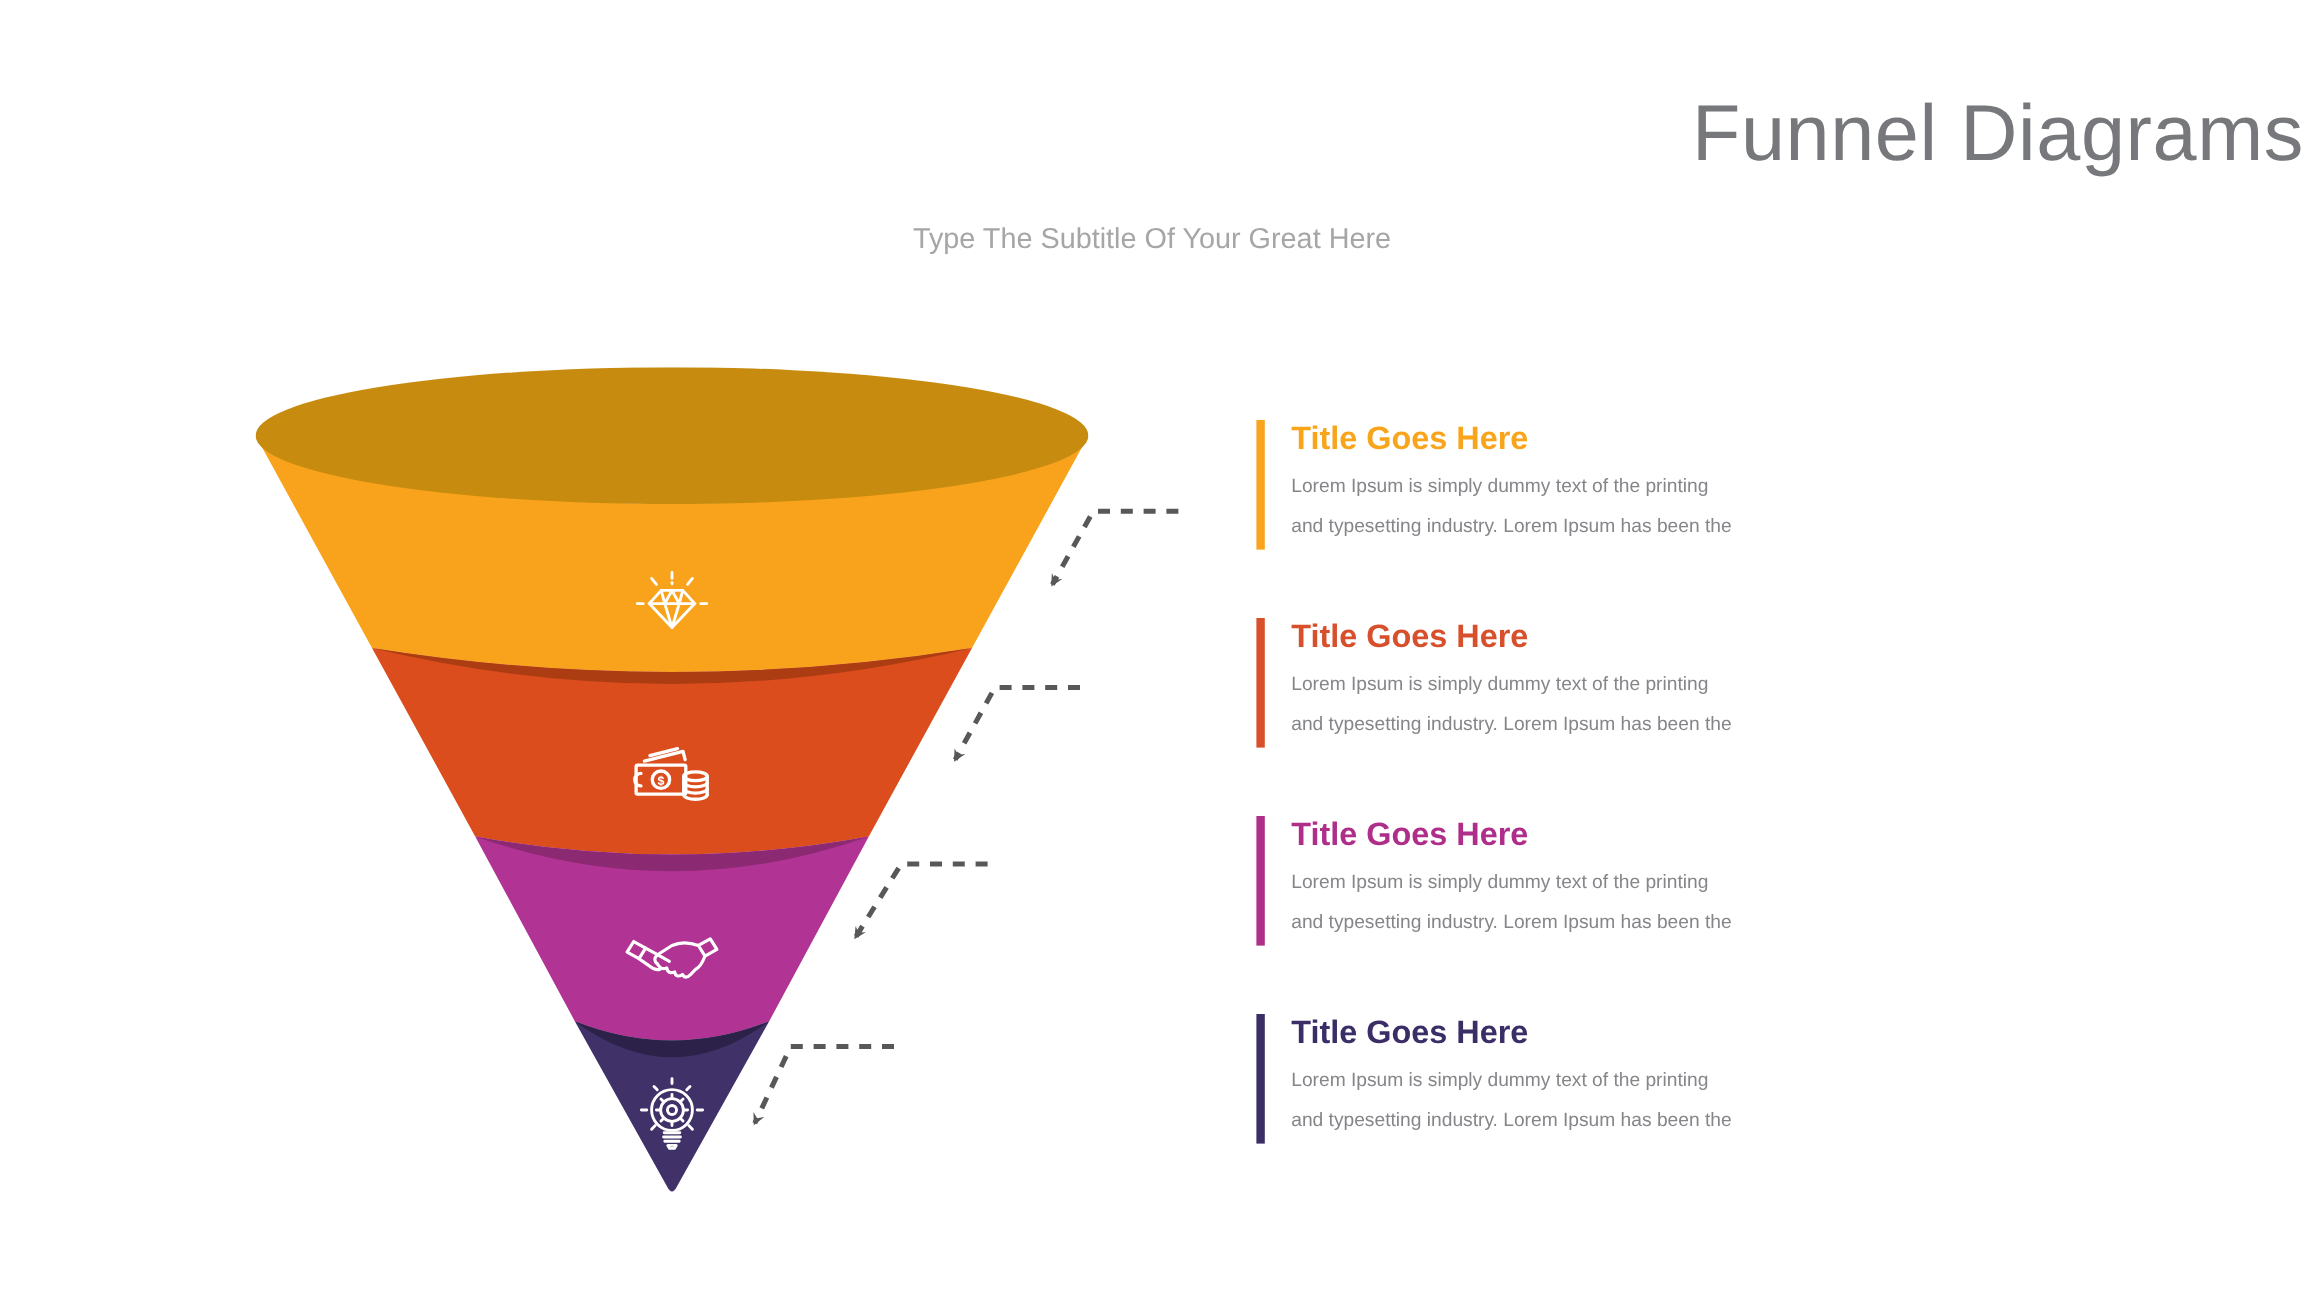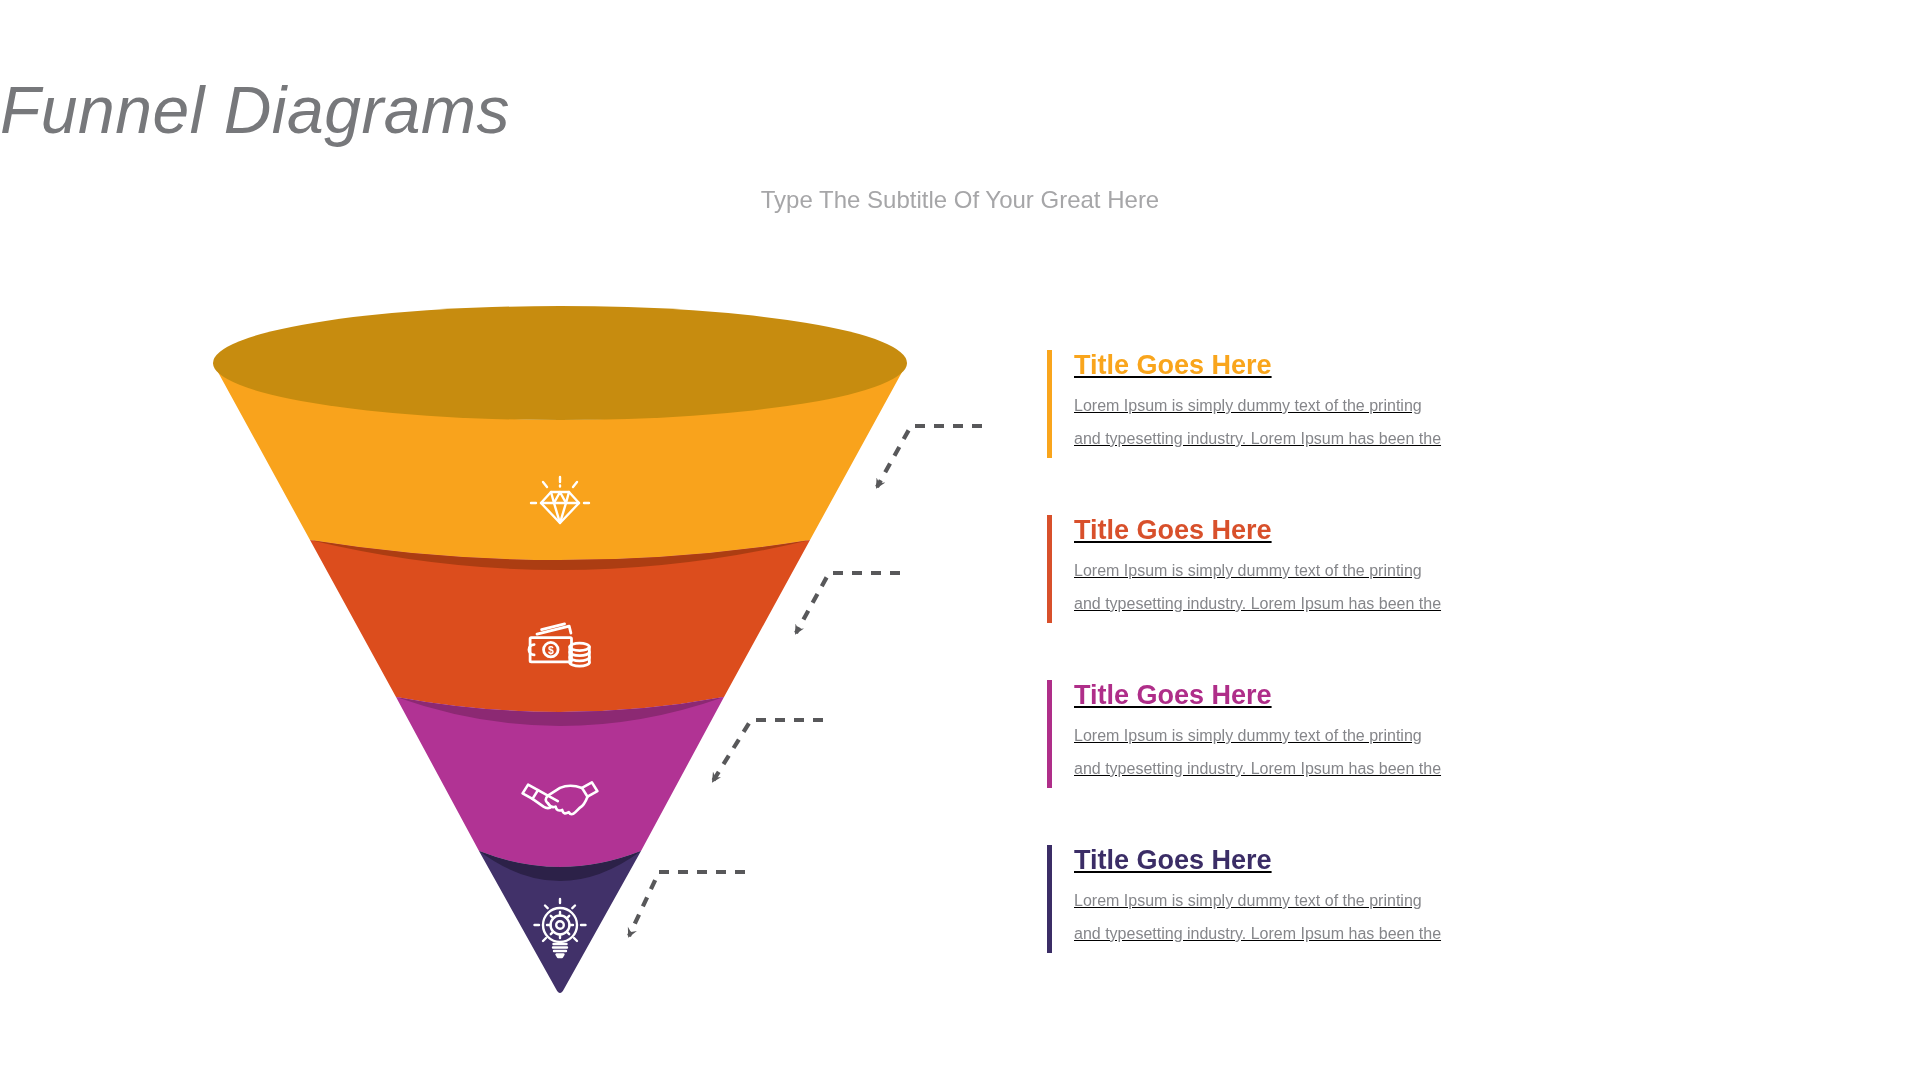--- a/index.html
+++ b/index.html
@@ -8,22 +8,22 @@
     background:#ffffff;
     font-family:"Liberation Sans", sans-serif;
     overflow:hidden;
     position:relative;
   }
   .stage { position:absolute; inset:0; }
 
   
   .page-title {
     position:absolute; top:72px; left:0; width:1920px;
-    text-align:left; font-size:66px; font-weight:400;
-    letter-spacing:0.5px; margin:0;font-style:italic;
+    text-align:right; font-size:66px; font-weight:400;
+    letter-spacing:0.5px; margin:0;
   }
   .page-subtitle {
     position:absolute; top:186px; left:0; width:1920px;
     text-align:center; font-size:24px; font-weight:400;
   }
 
   
   .funnel-wrap { position:absolute; left:213px; top:306px; width:694px; height:700px; }
   .ic { stroke:#ffffff; fill:none; stroke-width:2.4; stroke-linecap:round; stroke-linejoin:round; }
   .ic-text { fill:#ffffff; stroke:none; font-family:"Liberation Sans",sans-serif; font-weight:bold; }
@@ -32,21 +32,21 @@
   .connectors { position:absolute; inset:0; width:1920px; height:1080px; pointer-events:none; }
   .conn { fill:none; stroke-width:4.2; stroke-dasharray:10 9; }
 
   
   .sections {
     position:absolute; left:1047px; top:350px; width:680px;
     display:flex; flex-direction:column; row-gap:57px;
   }
   .section-item {
     min-height:108px; box-sizing:border-box;
-    border-left:5px solid #be185d; padding:0 0 0 22px;text-decoration:underline;
+    border-left:7px solid #be185d; padding:0 0 0 22px;
   }
   .section-title {
     margin:0 0 9px 0; font-size:27px; font-weight:bold; line-height:30px;
   }
   .section-body { font-size:16px; line-height:33px; }
   .section-body div { white-space:nowrap; }
 </style>
 </head>
 <body>
 

